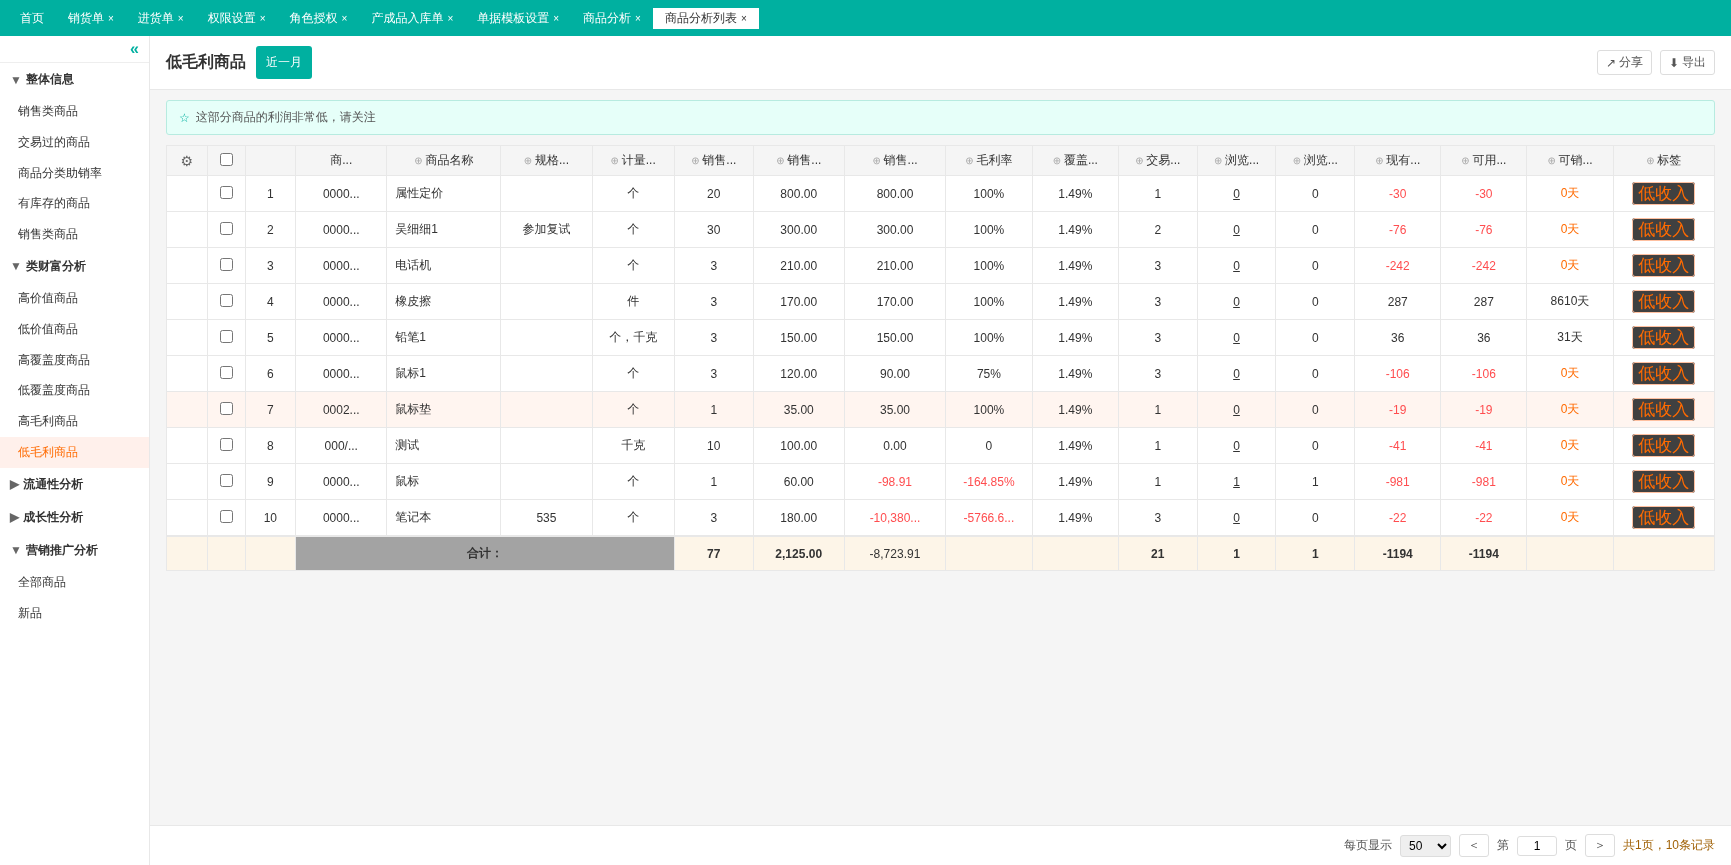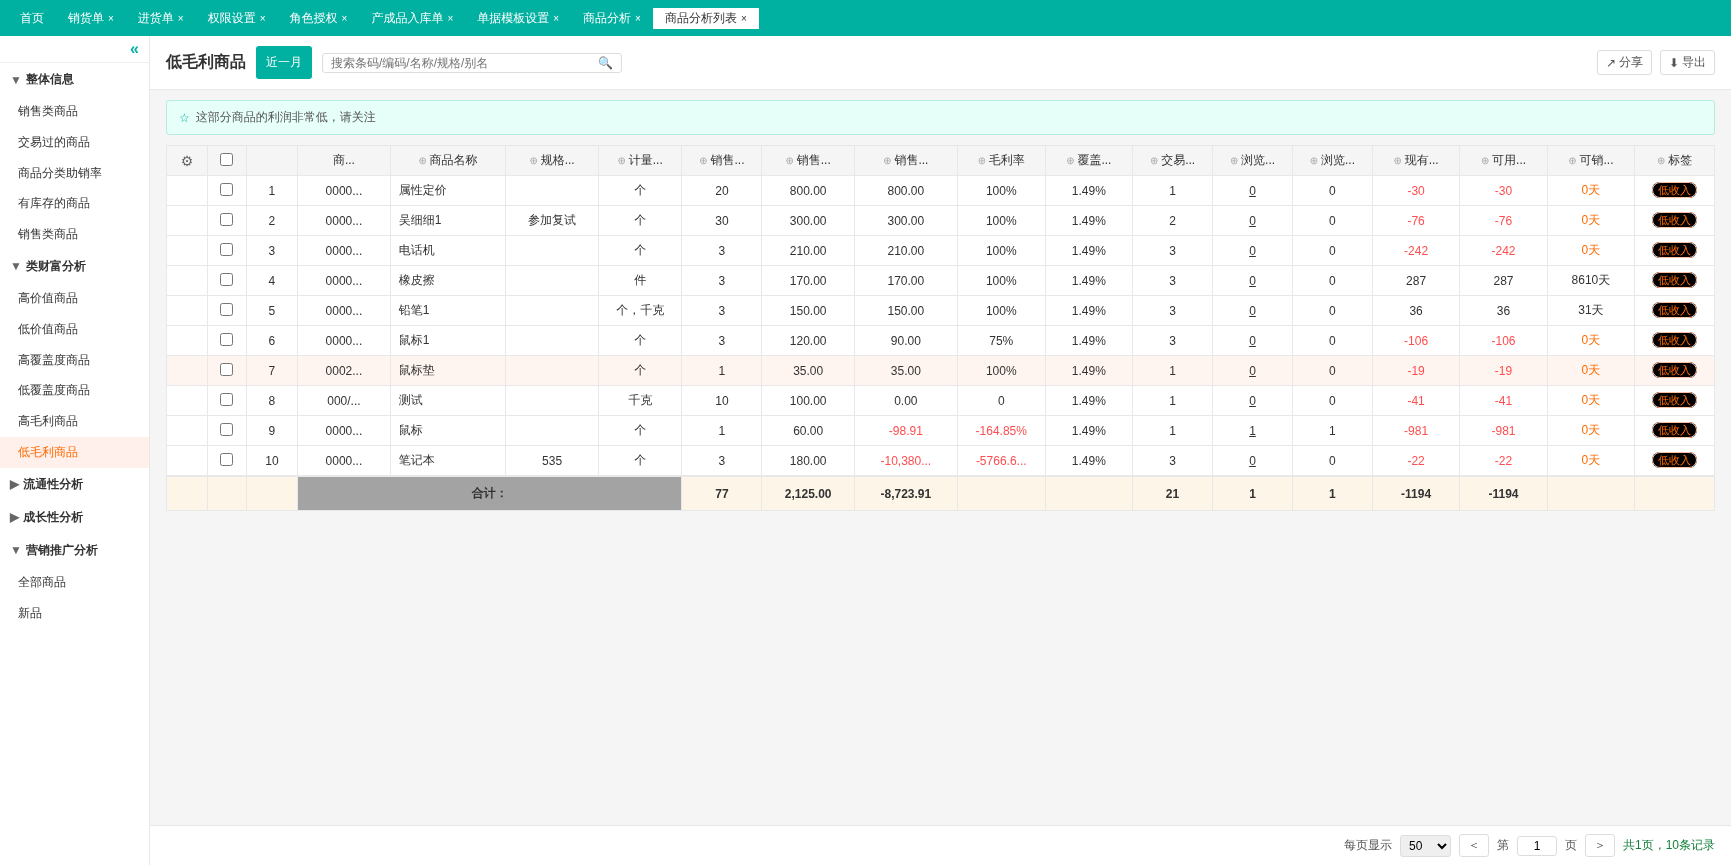--- a/index.html
+++ b/index.html
@@ -128,21 +128,21 @@
       border: 1px solid #e8e8e8;
       padding: 6px 8px;
       text-align: center;
       color: #333;
       white-space: nowrap;
     }
     .data-table tr.highlighted td { background: #fff5f0; }
     .data-table td.text-left { text-align: left; }
     .data-table td.red { color: #ff4d4f; }
     .data-table td.orange { color: #ff6a00; }
-    .tag-low { background: #000000; color: #ff6a00; border: 1px solid #ffc0a0; border-radius: 8px; padding: 1px 5px; font-size: 11px; }
+    .tag-low { background: #404040; color: #ff6a00; border: 1px solid #ffc0a0; border-radius: 3px; padding: 1px 5px; font-size: 17px; }
     .underline-link { text-decoration: underline; color: #333; cursor: pointer; }
 
     
     .footer-total {
       background: #fdf5e8;
       border-top: 2px solid #e8e8e8;
       padding: 0;
     }
     .footer-total td {
       background: #fdf5e8;
@@ -170,21 +170,21 @@
       font-size: 12px;
     }
     .pagination-btn {
       border: 1px solid #ddd;
       background: #fff;
       border-radius: 3px;
       padding: 2px 8px;
       cursor: pointer;
       color: #555;
     }
-    .pagination-info { color: #15803d; }
+    .pagination-info { color: #a16207; }
     .page-input {
       border: 1px solid #ddd;
       border-radius: 3px;
       padding: 2px 4px;
       width: 40px;
       text-align: center;
     }
 
     .col-settings { width: 32px; }
     .col-check { width: 28px; }
@@ -269,24 +269,20 @@
         <span>营销推广分析</span>
       </div>
       <div class="sidebar-item">全部商品</div>
       <div class="sidebar-item">新品</div>
     </div>
 
   <div class="main">
     <div class="page-header">
       <span class="page-title">低毛利商品</span>
       <button class="date-btn">近一月</button>
-      <div class="search-box">
-        <input type="text" placeholder="搜索条码/编码/名称/规格/别名" style="">
-        <span class="search-icon">🔍</span>
-      </div>
       <div class="header-actions">
         <button class="header-btn">
           <span>↗</span>
           <span>分享</span>
         </button>
         <button class="header-btn">
           <span>⬇</span>
           <span>导出</span>
         </button>
       </div>
@@ -535,21 +531,21 @@
             </tr>
           </tbody>
           <tfoot>
             <tr class="footer-total">
               <td style="font-weight: bold; background: rgb(253, 245, 232);"></td>
               <td style="font-weight: bold; background: rgb(253, 245, 232);"></td>
               <td style="font-weight: bold; background: rgb(253, 245, 232);"></td>
               <td colspan="4" style="font-weight: bold; background: #a3a3a3;">合计：</td>
               <td style="font-weight: bold; background: rgb(253, 245, 232); margin-top: 12px;">77</td>
               <td style="font-weight: bold; background: rgb(253, 245, 232);">2,125.00</td>
-              <td style="font-weight: bold; background: rgb(253, 245, 232);">-8,723.91</td>
+              <td style="font-weight: normal; background: rgb(253, 245, 232);">-8,723.91</td>
               <td style="font-weight: bold; background: rgb(253, 245, 232);"></td>
               <td style="font-weight: bold; background: rgb(253, 245, 232);"></td>
               <td style="font-weight: bold; background: rgb(253, 245, 232);">21</td>
               <td style="font-weight: bold; background: rgb(253, 245, 232);">1</td>
               <td style="font-weight: bold; background: rgb(253, 245, 232);">1</td>
               <td style="font-weight: bold; background: rgb(253, 245, 232);">-1194</td>
               <td style="font-weight: bold; background: rgb(253, 245, 232);">-1194</td>
               <td style="font-weight: bold; background: rgb(253, 245, 232);"></td>
               <td style="font-weight: bold; background: rgb(253, 245, 232);"></td>
             </tr>

